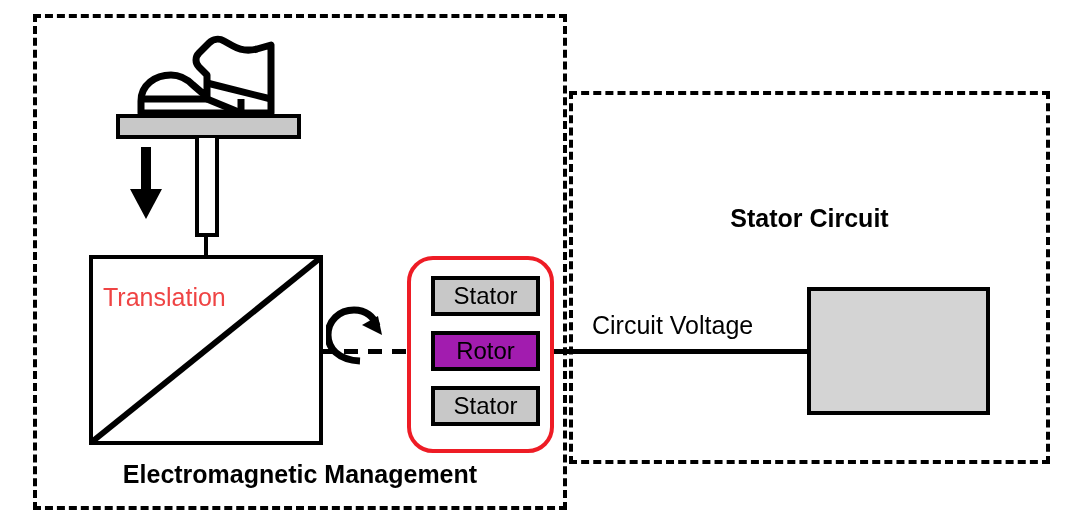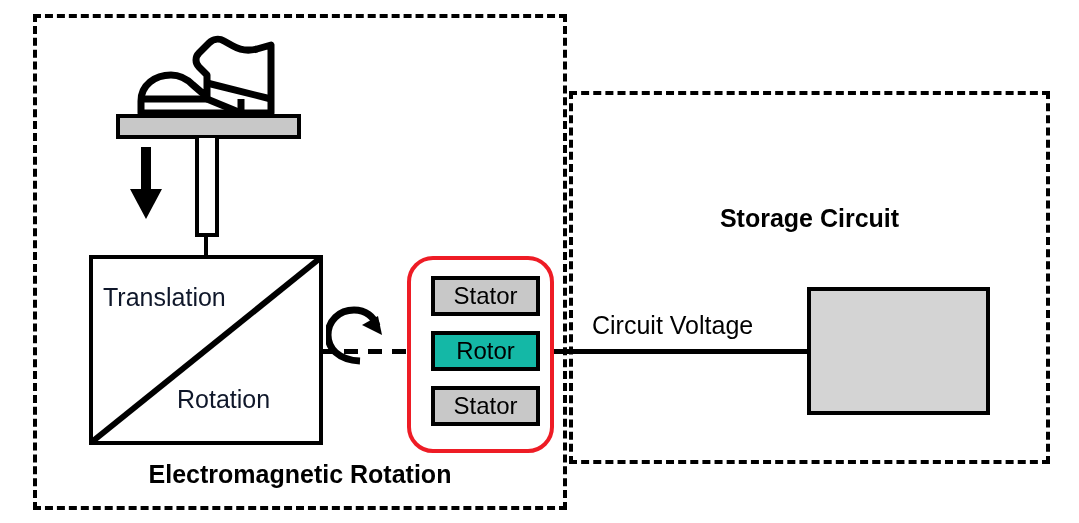--- a/index.html
+++ b/index.html
@@ -44,21 +44,21 @@
     background: #ffffff;
     box-sizing: border-box;
   }
   #conversion-diagonal {
     left: 89px; top: 255px;
     width: 234px; height: 190px;
     pointer-events: none;
   }
   .conv-label {
     font-size: 25px;
-    color: #0f172a;
+    color: #ef4444;
     white-space: nowrap;
     line-height: 1;
   }
   #label-translation { left: 103px; top: 285px; }
   #label-rotation    { left: 177px; top: 387px; }
 
   
   #force-plate {
     left: 116px; top: 114px;
     width: 185px; height: 25px;
@@ -107,21 +107,21 @@
     border: 4px solid #000000;
     box-sizing: border-box;
     font-size: 24px;
     color: #000000;
     display: flex;
     align-items: center;
     justify-content: center;
     line-height: 1;
   }
   .stack-layer.stator { background: #c8c8c8; }
-  .stack-layer.rotor  { background: #14b8a6; }
+  .stack-layer.rotor  { background: #a21caf; }
   #stator-top    { left: 431px; top: 276px; }
   #rotor-middle  { left: 431px; top: 331px; }
   #stator-bottom { left: 431px; top: 386px; }
 
   
   #output-wire {
     left: 554px; top: 349px;
     width: 256px; height: 5px;
     background: #000000;
   }
@@ -191,37 +191,36 @@
   <svg class="abs" id="down-arrow" viewBox="0 0 36 72">
     <path d="M 18 0 L 18 48" stroke="#000000" stroke-width="10" fill="none"></path>
     <path d="M 18 72 L 2 42 L 34 42 Z" fill="#000000"></path>
   </svg>
 
   <div class="abs" id="conversion-block"></div>
   <svg class="abs" id="conversion-diagonal" viewBox="0 0 234 190">
     <line x1="4" y1="186" x2="230" y2="4" stroke="#000000" stroke-width="6"></line>
   </svg>
   <div class="abs conv-label" id="label-translation">Translation</div>
-  <div class="abs conv-label" id="label-rotation">Rotation</div>
 
   <div class="abs" id="coupling-shaft"></div>
   <svg class="abs" id="rotation-arrow-icon" viewBox="0 0 58 62">
     <path d="M 34 55 C 12 54 2 42 2 29 C 2 15 13 4 28 4 C 40 4 48 11 51 20" fill="none" stroke="#000000" stroke-width="7" stroke-linecap="butt"></path>
     <path d="M 56 29 L 36 19 L 52 10 Z" fill="#000000"></path>
   </svg>
 
   <div class="abs" id="generator-stack-highlight"></div>
   <div class="abs stack-layer stator" id="stator-top">Stator</div>
   <div class="abs stack-layer rotor" id="rotor-middle">Rotor</div>
   <div class="abs stack-layer stator" id="stator-bottom">Stator</div>
 
   <div class="abs" id="output-wire"></div>
   <div class="abs" id="label-included-voltage">Circuit Voltage</div>
 
   <div class="abs" id="pms-title">
-    <span>Storage Circuit</span>
+    <span>Stator Circuit</span>
   </div>
 
   <div class="abs" id="storage-block"></div>
 
-  <div class="abs" id="generator-caption">Electromagnetic Rotation</div>
+  <div class="abs" id="generator-caption">Electromagnetic Management</div>
 
 </div>
 
 </body></html>

